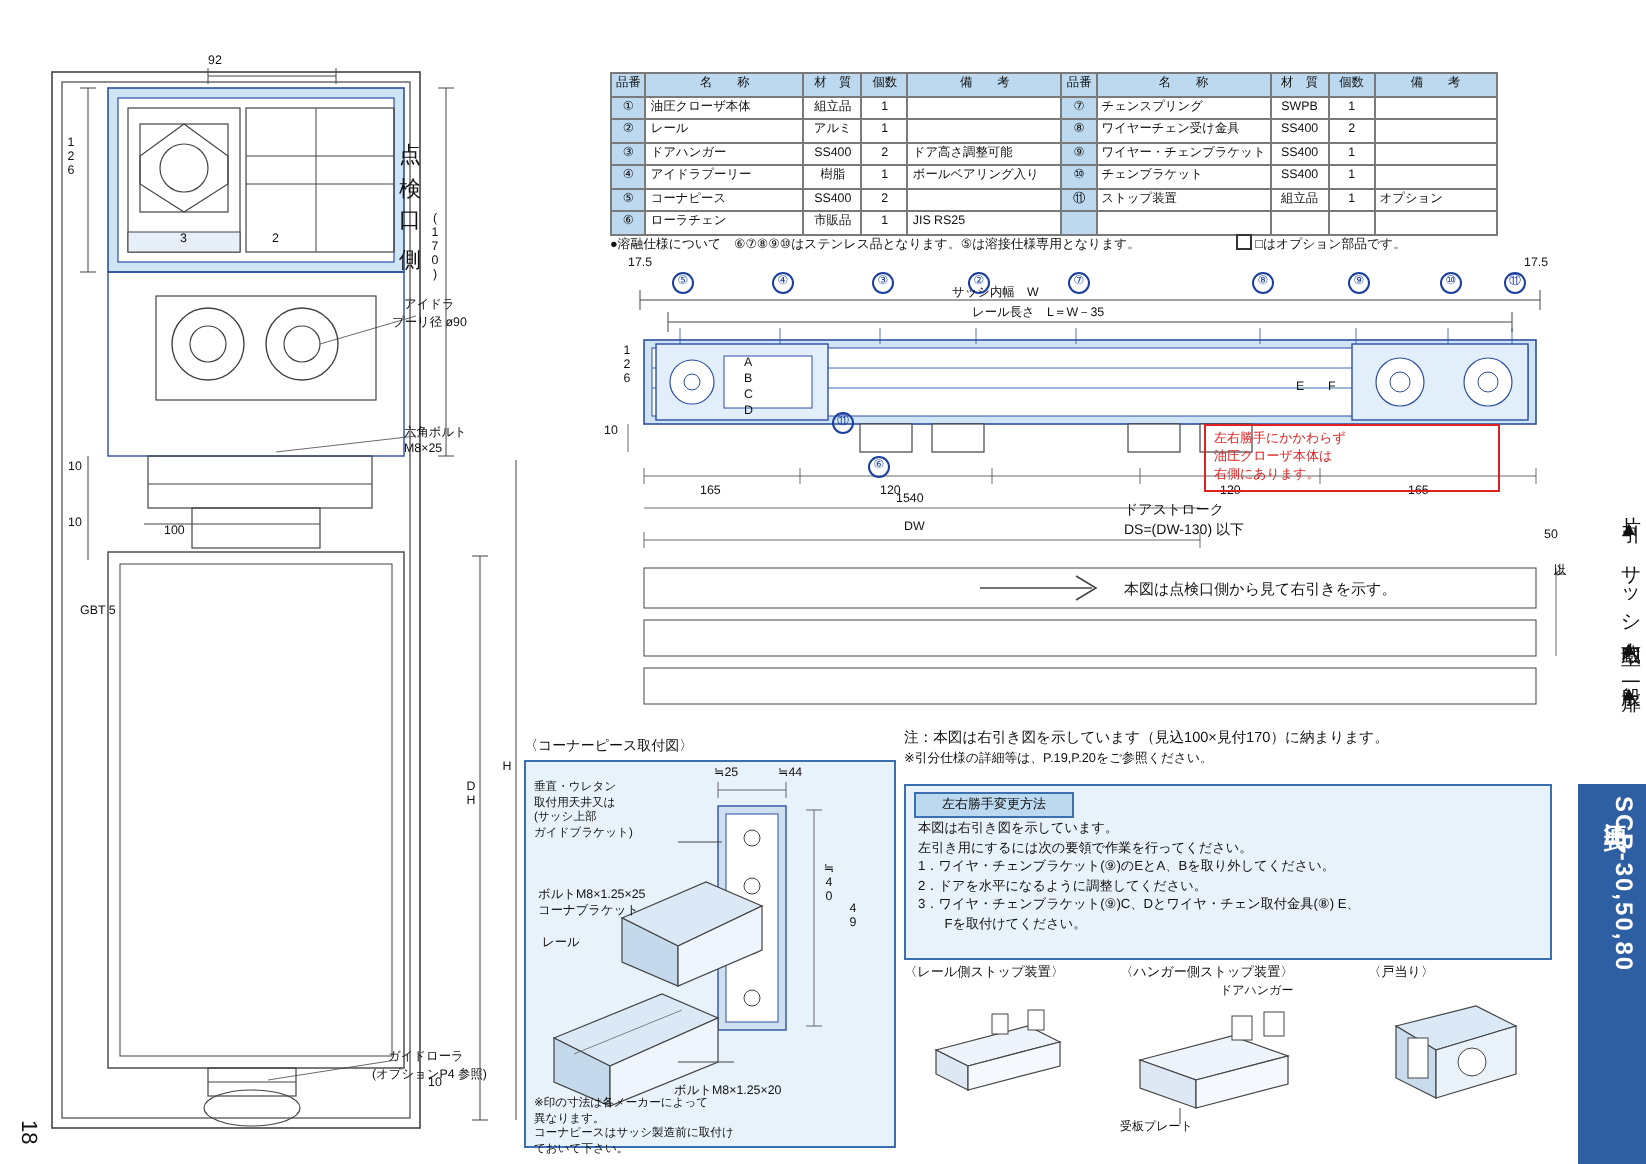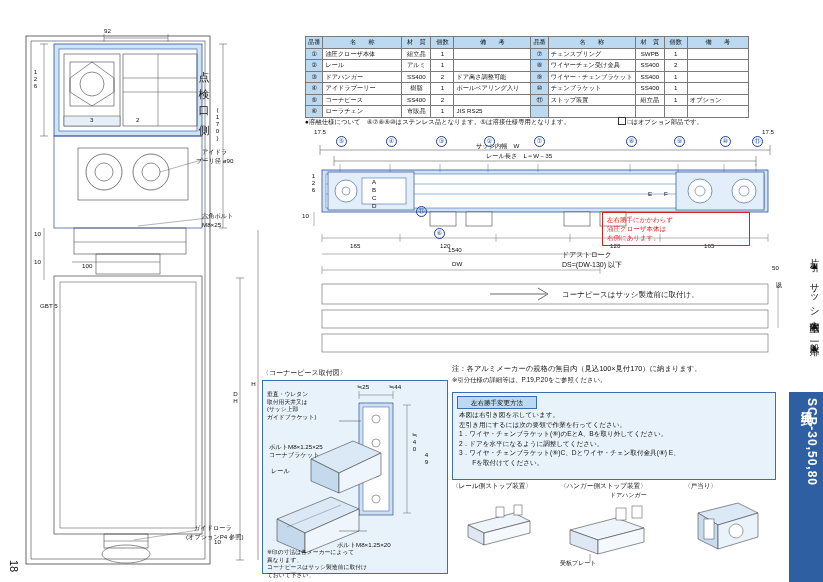--- a/index.html
+++ b/index.html
@@ -336,29 +336,29 @@
 
   <div class="abs dim" style="left:72px;top:50px">A</div>
   <div class="abs dim" style="left:72px;top:58px">B</div>
   <div class="abs dim" style="left:72px;top:66px">C</div>
   <div class="abs dim" style="left:72px;top:74px">D</div>
   <div class="abs dim" style="left:348px;top:62px">E</div>
   <div class="abs dim" style="left:364px;top:62px">F</div>
 
   <div class="abs dim" style="left:262px;top:122px;font-size:7px">ドアストローク</div>
   <div class="abs dim" style="left:262px;top:132px;font-size:7px">DS=(DW-130) 以下</div>
-  <div class="abs dim" style="left:262px;top:162px;font-size:7.5px">コーナピースはサッシ製造前に取付け。</div>
+  <div class="abs dim" style="left:262px;top:162px;font-size:7.5px">本図は点検口側から見て右引きを示す。</div>
 </div>
 
 <div class="abs redbox" style="left:602px;top:212px;width:138px;">
   <span id="red-note-text">左右勝手にかかわらず<br>油圧クローザ本体は<br>右側にあります。</span>
 </div>
 
 <div class="abs" style="left:452px;top:364px;width:320px;font-size:7.3px;line-height:1.5">
-  <div>注：各アルミメーカーの規格の無目内（見込100×見付170）に納まります。</div>
+  <div>注：本図は右引き図を示しています（見込100×見付170）に納まります。</div>
   <div style="font-size:6.4px">※引分仕様の詳細等は、P.19,P.20をご参照ください。</div>
 </div>
 
 <div class="abs lightbox" style="left:452px;top:392px;width:322px;height:86px;">
   <div class="abs hdr" style="left:4px;top:3px;width:78px;height:11px;line-height:11px;">左右勝手変更方法</div>
   <div class="abs" style="left:6px;top:17px;width:310px;font-size:6.6px;line-height:1.45" id="lr-lines">
       <div>本図は右引き図を示しています。</div>
       <div>左引き用にするには次の要領で作業を行ってください。</div>
       <div>1．ワイヤ・チェンブラケット(⑨)のEとA、Bを取り外してください。</div>
       <div>2．ドアを水平になるように調整してください。</div>

